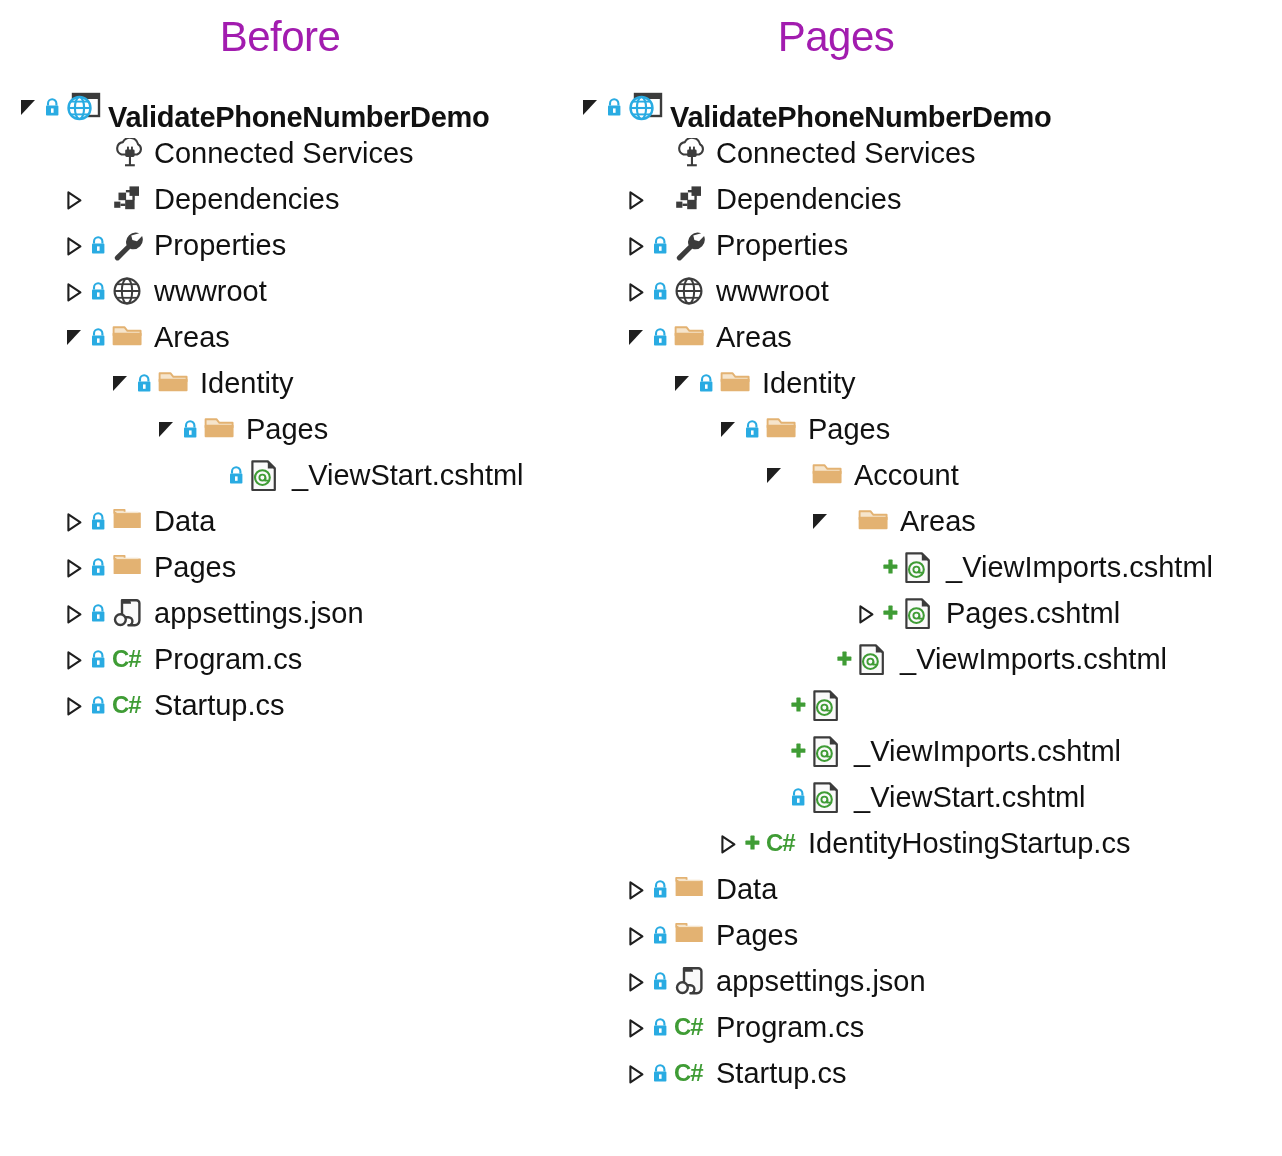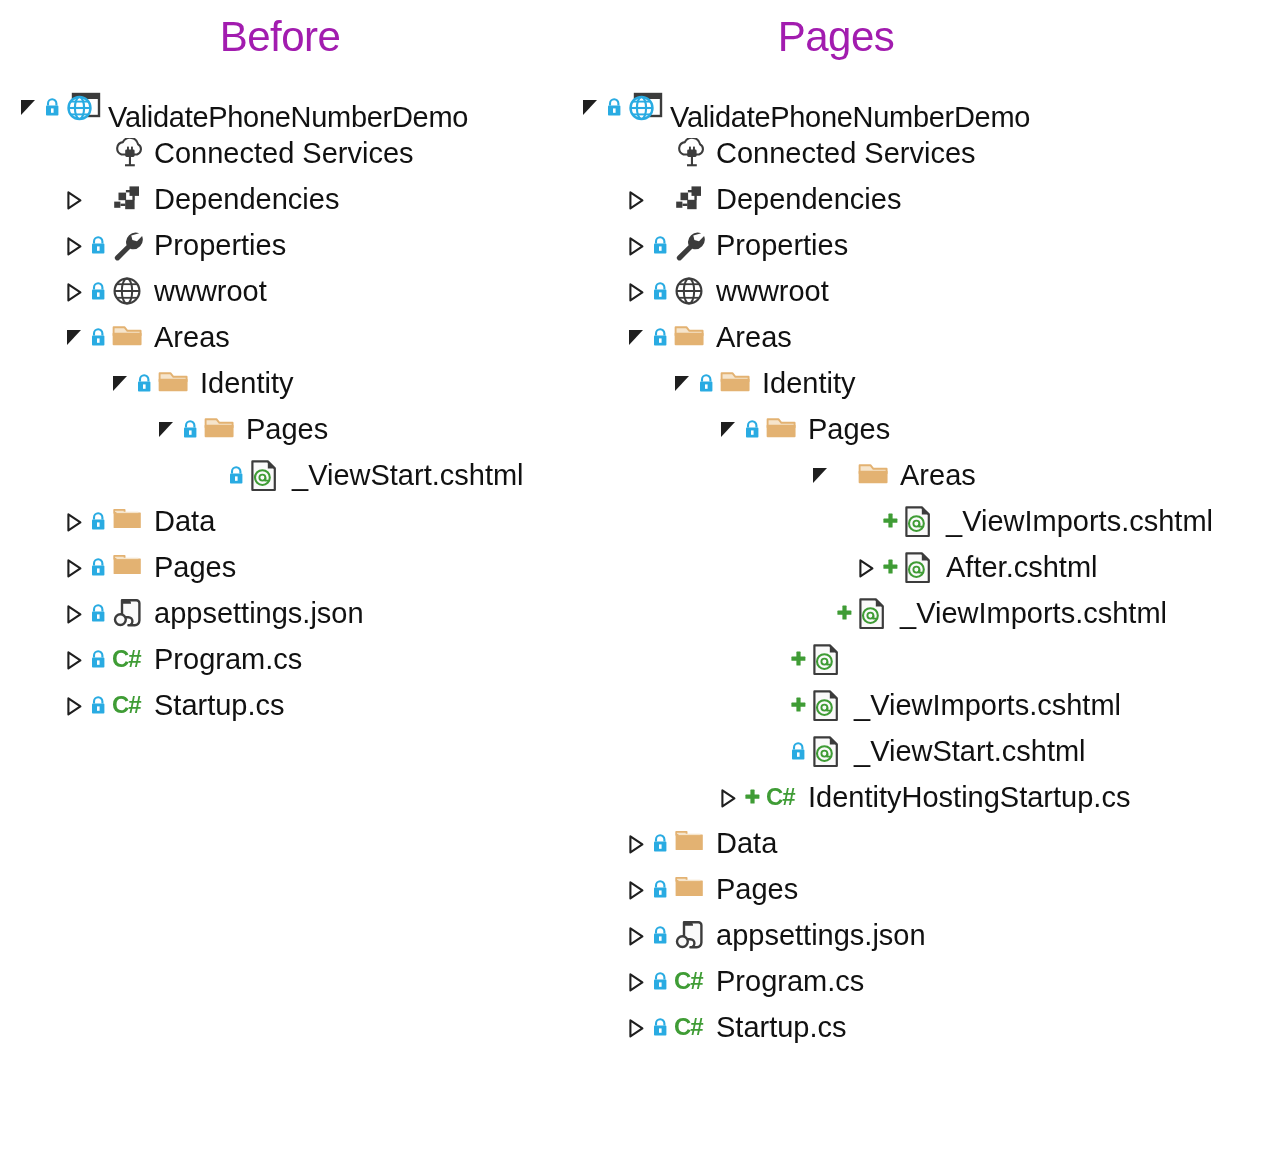--- a/index.html
+++ b/index.html
@@ -80,21 +80,21 @@
   }
 
   .label {
     flex: 0 0 auto;
     font-family: "Liberation Sans", sans-serif;
     font-size: 29px;
     color: #111111;
     line-height: 34px;
     margin-left: 6px;
   }
-  .label.bold { font-weight: normal; letter-spacing: -0.3px; margin-top: 20px; }
+  .label.bold { font-weight: bold; letter-spacing: -0.3px; margin-top: 20px; }
 </style>
 </head>
 <body>
 
 <div class="page">
 
   <div class="col" id="col-before">
     <div class="col-title">Before</div>
     <div class="tree" id="tree-before">
         <div class="row">
@@ -577,20 +577,36 @@
           </span>
           <span class="icn">
             <svg width="31" height="27" viewBox="0 0 31 27">
               <path d="M1.6 5.2 h10.8 l3.0 3.6 h13.2 v4.4 h-27 z" fill="#F6E5CC" stroke="#E3B272" stroke-width="1.9" stroke-linejoin="round"></path>
               <path d="M1.6 11.6 h27.0 v10.6 h-27.0 z" fill="#E3B272" stroke="#E3B272" stroke-width="1.9" stroke-linejoin="round"></path>
             </svg>
           </span>
           <span class="label">Pages</span>
         </div>
         <div class="row">
+          <span class="indent" style="width: 202px;"></span>
+          <span class="exp">
+            <svg width="17" height="18" viewBox="0 0 17 18">
+              <path d="M1 1 L15 1 L1 16 Z" fill="#1F1F1F"></path>
+            </svg>
+          </span>
+          <span class="badge"></span>
+          <span class="icn">
+            <svg width="31" height="27" viewBox="0 0 31 27">
+              <path d="M1.6 5.2 h10.8 l3.0 3.6 h13.2 v4.4 h-27 z" fill="#F6E5CC" stroke="#E3B272" stroke-width="1.9" stroke-linejoin="round"></path>
+              <path d="M1.6 11.6 h27.0 v10.6 h-27.0 z" fill="#E3B272" stroke="#E3B272" stroke-width="1.9" stroke-linejoin="round"></path>
+            </svg>
+          </span>
+          <span class="label">Account</span>
+        </div>
+        <div class="row">
           <span class="indent" style="width: 248px;"></span>
           <span class="exp">
             <svg width="17" height="18" viewBox="0 0 17 18">
               <path d="M1 1 L15 1 L1 16 Z" fill="#1F1F1F"></path>
             </svg>
           </span>
           <span class="badge"></span>
           <span class="icn">
             <svg width="31" height="27" viewBox="0 0 31 27">
               <path d="M1.6 5.2 h10.8 l3.0 3.6 h13.2 v4.4 h-27 z" fill="#F6E5CC" stroke="#E3B272" stroke-width="1.9" stroke-linejoin="round"></path>
@@ -634,21 +650,21 @@
           </span>
           <span class="icn">
             <svg width="28" height="32" viewBox="0 0 28 32">
               <path d="M2.4 1.4 h15.4 l7.0 7.0 v21.6 h-22.4 z" fill="#FAFAFA" stroke="#3C3C3C" stroke-width="2.2" stroke-linejoin="round"></path>
               <path d="M17.8 1.4 v7.0 h7.0 z" fill="#3C3C3C"></path>
               <circle cx="12.4" cy="17.6" r="7.4" fill="none" stroke="#3f9c35" stroke-width="2.1"></circle>
               <circle cx="12.4" cy="17.6" r="3.0" fill="none" stroke="#3f9c35" stroke-width="1.9"></circle>
               <path d="M15.4 17.6 v3.0 h3.2" fill="none" stroke="#3f9c35" stroke-width="1.9"></path>
             </svg>
           </span>
-          <span class="label">After.cshtml</span>
+          <span class="label">Pages.cshtml</span>
         </div>
         <div class="row">
           <span class="indent" style="width: 248px;"></span>
           <span class="exp"></span>
           <span class="badge">
             <svg width="17" height="18" viewBox="0 0 17 18">
               <rect x="6.4" y="1.6" width="4.2" height="14.0" rx="0.6" fill="#3f9c35"></rect>
               <rect x="1.4" y="6.6" width="14.0" height="4.2" rx="0.6" fill="#3f9c35"></rect>
             </svg>
           </span>

